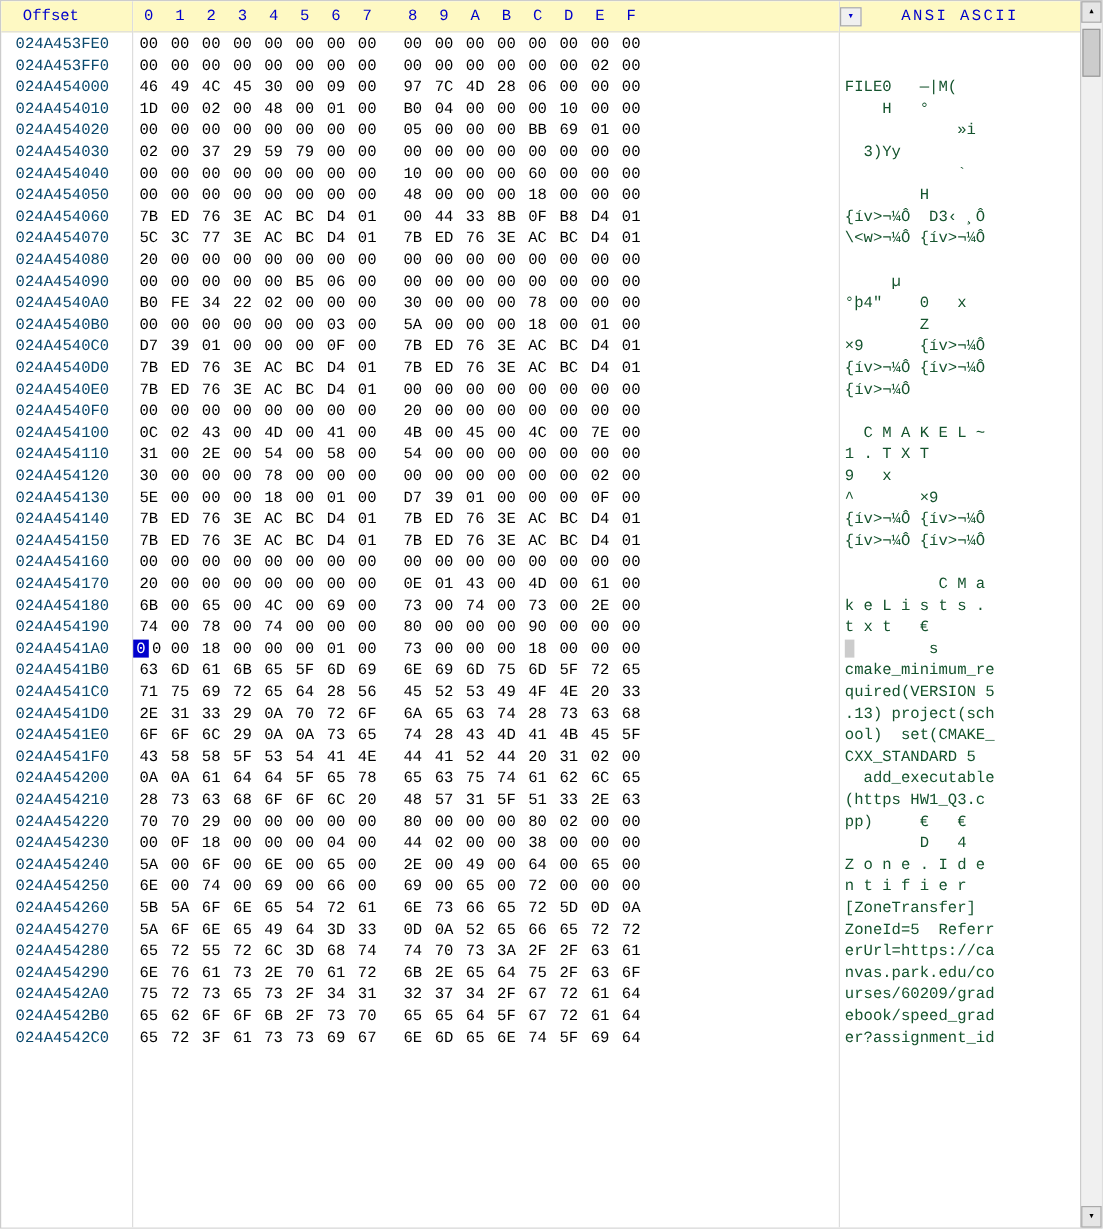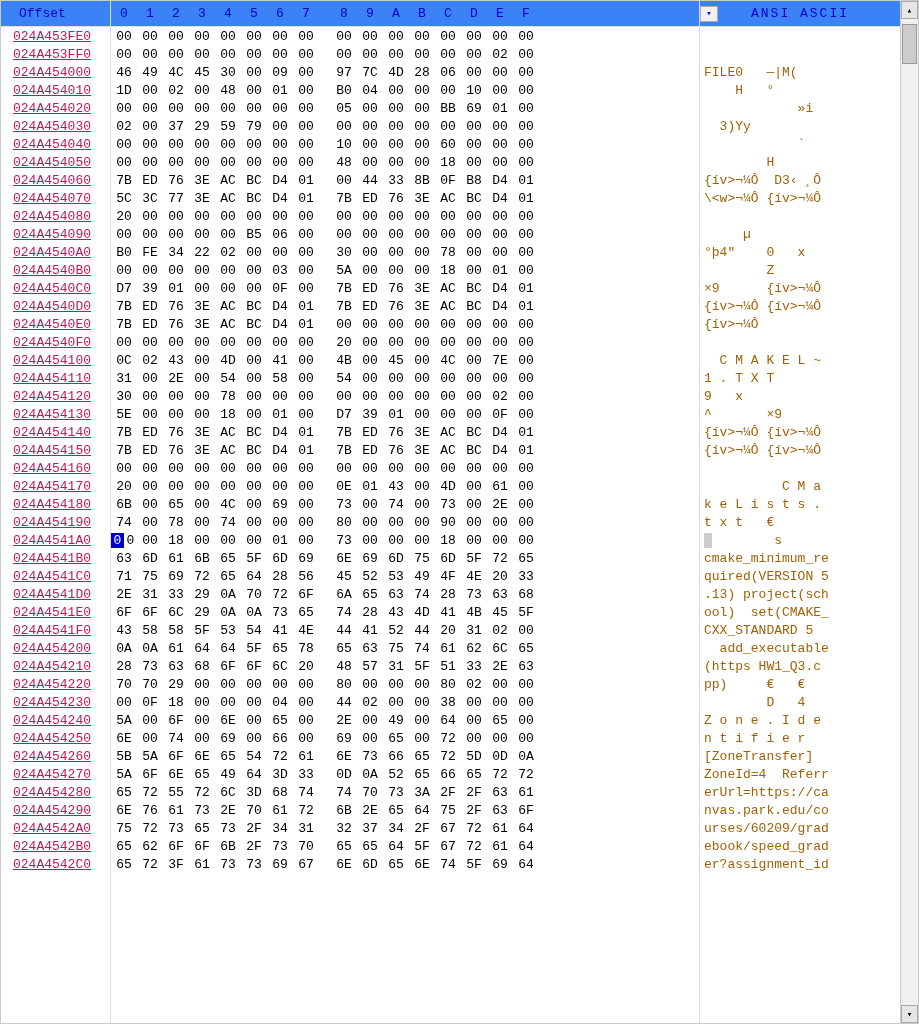--- a/index.html
+++ b/index.html
@@ -2,34 +2,34 @@
 <html><head>
 <meta charset="utf-8">
 <style>
 * { margin:0; padding:0; box-sizing:border-box; }
 body { font-family:"Courier New",monospace; font-size:13px; background:#fff; color:#000; overflow:hidden; }
 .viewer { display:flex; width:919px; height:1024px; border:1px solid #ccc; }
 .content-area { display:flex; flex:1; overflow:hidden; }
 .offset-col { width:110px; border-right:1px solid #ddd; }
 .hex-col { flex:1; border-right:1px solid #ddd; }
 .ascii-col { width:200px; }
-.hdr-row { height:26px; display:flex; align-items:center; border-bottom:1px solid #ddd; color:#0000CC; background:#3b82f6; }
+.hdr-row { height:26px; display:flex; align-items:center; border-bottom:1px solid #ddd; color:#0000CC; background:#fef9c3; }
 .hdr-offset { padding-left:18px; }
 .hdr-hex { display:flex; }
 .hdr-hex span { width:26px; text-align:center; }
 .hdr-hex .gap { width:12px; }
 .hdr-ascii { padding-left:30px; letter-spacing:2px; }
 .toggle-btn { width:18px; height:16px; border:1px solid #aaa; background:#f0f0f0; font-size:9px; display:inline-flex; align-items:center; justify-content:center; margin-right:3px; cursor:pointer; }
 .rows { }
 .row { height:18px; display:flex; align-items:center; }
-.off-cell { width:110px; padding-left:12px; color:#be185d;text-decoration:underline; }
+.off-cell { width:110px; padding-left:12px; color:#0c4a6e; }
 .hex-cell { flex:1; display:flex; white-space:pre; }
 .hex-byte { width:26px; text-align:center; }
 .hex-cell .gap { width:12px; }
-.ascii-cell { width:200px; padding-left:4px; white-space:pre; color:#a16207; }
+.ascii-cell { width:200px; padding-left:4px; white-space:pre; color:#14532d; }
 .cursor-byte { background:#0000CC; color:#fff; }
 .cursor-ascii { background:#ccc; }
 .scroll-v { width:18px; background:#f0f0f0; border-left:1px solid #ccc; position:relative; }
 .scroll-arrow { height:18px; background:#e6e6e6; border:1px solid #aaa; font-size:9px; display:flex; align-items:center; justify-content:center; cursor:pointer; }
 .scroll-track { position:absolute; top:18px; bottom:18px; left:0; right:0; }
 .scroll-thumb { position:absolute; top:5px; left:1px; right:1px; height:40px; background:#ccc; border:1px solid #999; cursor:pointer; }
 .scroll-arrow.btm { position:absolute; bottom:0; left:0; right:0; }
 </style>
 </head>
 <body>
@@ -471,21 +471,21 @@
           <div class="row">
             <span class="ascii-cell">Z o n e . I d e</span>
           </div>
           <div class="row">
             <span class="ascii-cell">n t i f i e r</span>
           </div>
           <div class="row">
             <span class="ascii-cell">[ZoneTransfer]</span>
           </div>
           <div class="row">
-            <span class="ascii-cell">ZoneId=4  Referr</span>
+            <span class="ascii-cell">ZoneId=5  Referr</span>
           </div>
           <div class="row">
             <span class="ascii-cell">erUrl=https://ca</span>
           </div>
           <div class="row">
             <span class="ascii-cell">nvas.park.edu/co</span>
           </div>
           <div class="row">
             <span class="ascii-cell">urses/60209/grad</span>
           </div>

